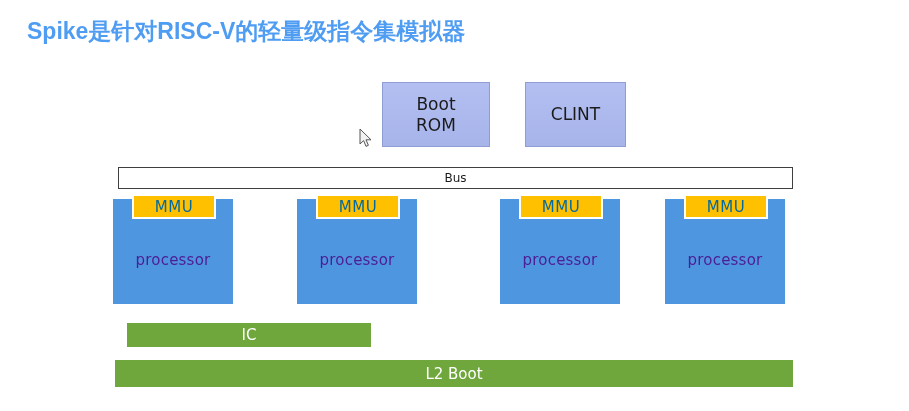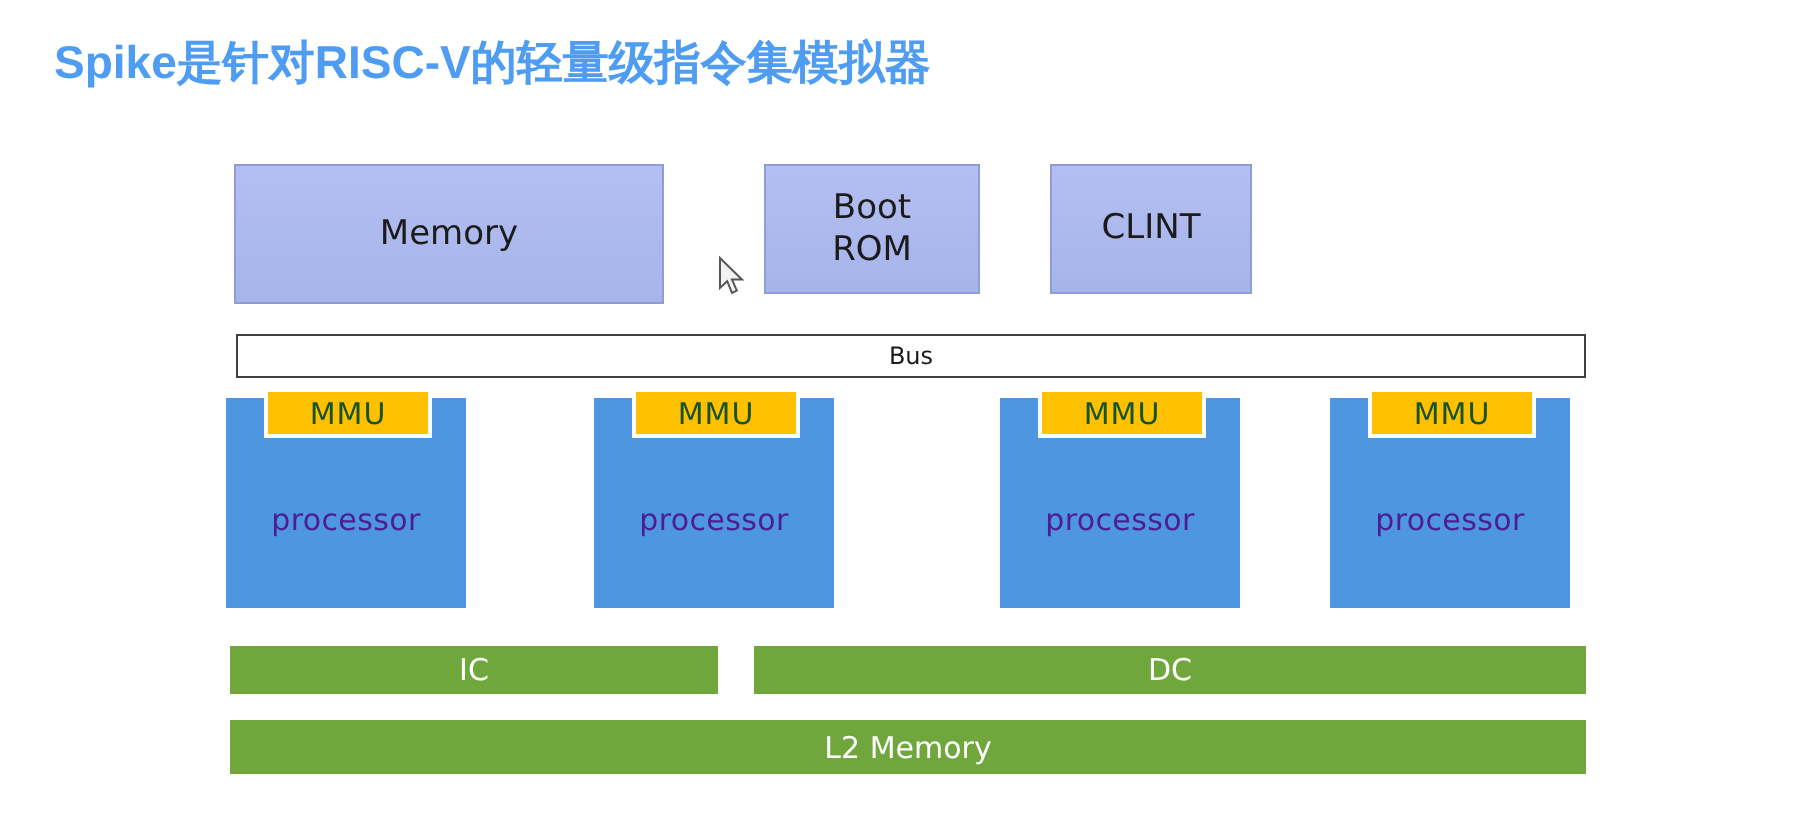--- a/index.html
+++ b/index.html
@@ -90,21 +90,21 @@
     top: -5px;
     left: 19px;
     width: 84px;
     height: 25px;
     background: #ffc000;
     border: 2px solid #ffffff;
     box-sizing: border-box;
     display: flex;
     align-items: center;
     justify-content: center;
-    color: #14532d;
+    color: #0369a1;
     font-size: 15px;
     font-family: "DejaVu Sans", sans-serif;
     letter-spacing: 0.5px;
   }
 
   .cache-bar {
     position: absolute;
     background: #70a73c;
     display: flex;
     align-items: center;
@@ -125,23 +125,20 @@
     pointer-events: none;
   }
 </style>
 </head>
 <body>
 
 <div id="stage" style="background: rgb(255, 255, 255);">
 
   <div id="title">Spike是针对RISC-V的轻量级指令集模拟器</div>
 
-  <div class="periwinkle-box" id="memory-box" style="left: 117px; top: 82px; width: 215px; height: 70px;">
-    <span>Memory</span>
-  </div>
 
   <div class="periwinkle-box" id="boot-rom-box" style="left: 382px; top: 82px; width: 108px; height: 65px;">
     <span>
       <span>Boot</span><br>
       <span>ROM</span>
     </span>
   </div>
 
   <div class="periwinkle-box" id="clint-box" style="left: 525px; top: 82px; width: 101px; height: 65px;">
     <span>CLINT</span>
@@ -173,27 +170,24 @@
     <div class="processor-label">processor</div>
   </div>
 
   <div class="processor-box" id="processor-box-4" style="left: 665px;">
     <div class="mmu-badge">
       <span>MMU</span>
     </div>
     <div class="processor-label">processor</div>
   </div>
 
-  <div class="cache-bar" id="ic-cache-bar" style="left: 115px; top: 323px; width: 244px; height: 24px;">
+  <div class="cache-bar" id="ic-cache-bar" style="left: 127px; top: 323px; width: 244px; height: 24px;">
     <span>IC</span>
   </div>
-  <div class="cache-bar" id="dc-cache-bar" style="left: 377px; top: 323px; width: 416px; height: 24px;">
-    <span>DC</span>
-  </div>
   <div class="cache-bar" id="l2-cache-bar" style="left: 115px; top: 360px; width: 678px; height: 27px;">
-    <span>L2 Memory</span>
+    <span>L2 Boot</span>
   </div>
 
   <svg id="cursor" viewBox="0 0 14 20" style="left: 359px; top: 128px;">
     <path d="M1,1 L1,16 L4.6,12.6 L7,18.4 L9.4,17.3 L7,11.8 L12,11.8 Z" fill="#f2f2f2" stroke="#555555" stroke-width="1"></path>
   </svg>
 
 </div>
 
 </body></html>

